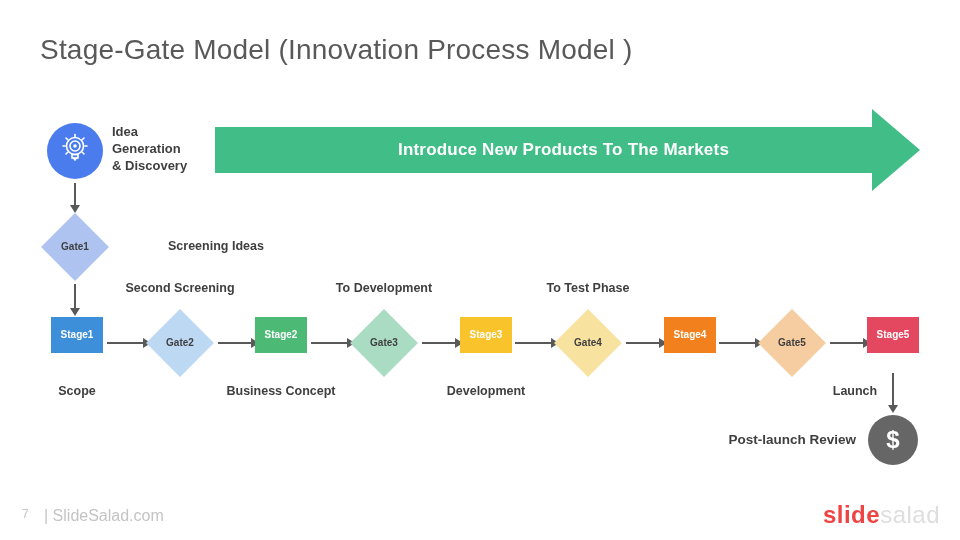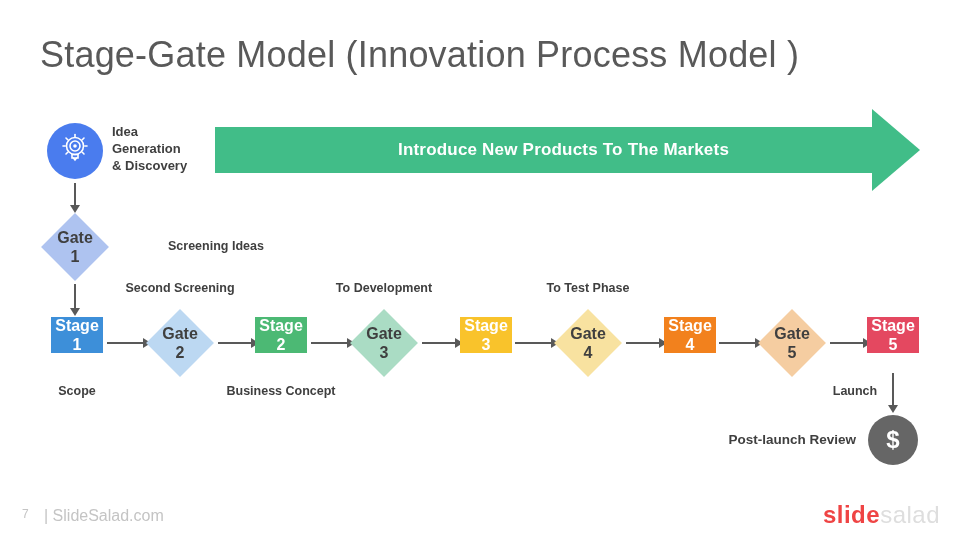--- a/index.html
+++ b/index.html
@@ -1,35 +1,35 @@
 <!DOCTYPE html>
 <html><head>
 <meta charset="utf-8">
 <style>
   * { margin:0; padding:0; box-sizing:border-box; }
   html,body { width:960px; height:540px; }
   body { font-family:"Liberation Sans", sans-serif; background:#ffffff; position:relative; overflow:hidden; }
   .slide { position:absolute; inset:0; width:960px; height:540px; background:#fff; }
 
-  .title { position:absolute; left:40px; top:34px; font-size:36px; font-weight:400; color:#595959; letter-spacing:0.2px; }
+  .title { position:absolute; left:40px; top:34px; font-size:28px; font-weight:400; color:#595959; letter-spacing:0.2px; }
 
   
   .idea-circle { position:absolute; left:47px; top:123px; width:56px; height:56px; border-radius:50%; display:flex; align-items:center; justify-content:center; }
   .idea-label { position:absolute; left:112px; top:124px; font-size:13px; font-weight:700; color:#3f3f3f; line-height:1.3; white-space:pre-line; }
 
   
   .banner-body { position:absolute; left:215px; top:127px; width:657px; height:46px; display:flex; align-items:center; justify-content:center;padding-left:40px; }
   .banner-text { color:#ffffff; font-size:17px; font-weight:700; letter-spacing:0.2px; }
   .banner-head { position:absolute; left:872px; top:109px; width:0; height:0; border-top:41px solid transparent; border-bottom:41px solid transparent; border-left:48px solid #41bd88; }
 
   
   .node { position:absolute; width:70px; height:70px; }
   .diamond { position:absolute; left:11px; top:11px; width:48px; height:48px; transform:rotate(45deg); }
   .square { position:absolute; width:52px; height:36px; }
-  .node-text { position:absolute; inset:0; display:flex; flex-direction:column; align-items:center; justify-content:center; font-size:16px; font-weight:700; line-height:1.2; text-align:center; }
+  .node-text { position:absolute; inset:0; display:flex; flex-direction:row; align-items:center; justify-content:center; font-size:10px; font-weight:700; line-height:1.2; text-align:center; }
   .gate-text { color:#3f3f3f; }
   .stage-text { color:#ffffff; }
 
   
   .arrow-h { position:absolute; height:2px; background:#595959; }
   .arrow-h::after { content:""; position:absolute; right:-8px; top:-4px; border-left:8px solid #595959; border-top:5px solid transparent; border-bottom:5px solid transparent; }
   .arrow-v { position:absolute; width:2px; background:#595959; }
   .arrow-v::after { content:""; position:absolute; bottom:-8px; left:-4px; border-top:8px solid #595959; border-left:5px solid transparent; border-right:5px solid transparent; }
 
   .flow-label { position:absolute; font-size:12.5px; font-weight:700; color:#3f3f3f; width:170px; text-align:center; }
@@ -164,20 +164,21 @@
       <span>5</span>
     </div>
   </div>
 
   <div class="flow-label" style="left:95px; top:281px;">Second Screening</div>
   <div class="flow-label" style="left:299px; top:281px;">To Development</div>
   <div class="flow-label" style="left:503px; top:281px;">To Test Phase</div>
 
   <div class="flow-label" style="left:-8px; top:384px;">Scope</div>
   <div class="flow-label" style="left:196px; top:384px;">Business Concept</div>
+  <div class="flow-label" style="left:401px; top:384px;">Development</div>
   <div class="flow-label" style="left:770px; top:384px;">Launch</div>
 
   <div class="arrow-v" style="left:892px; top:373px; height:32px;"></div>
   <div class="review-circle" style="background-color: rgb(102, 102, 102);">
     <span>$</span>
   </div>
   <div class="review-label">Post-launch Review</div>
 
   <div class="footer-page">7</div>
   <div class="footer-site">| SlideSalad.com</div>

